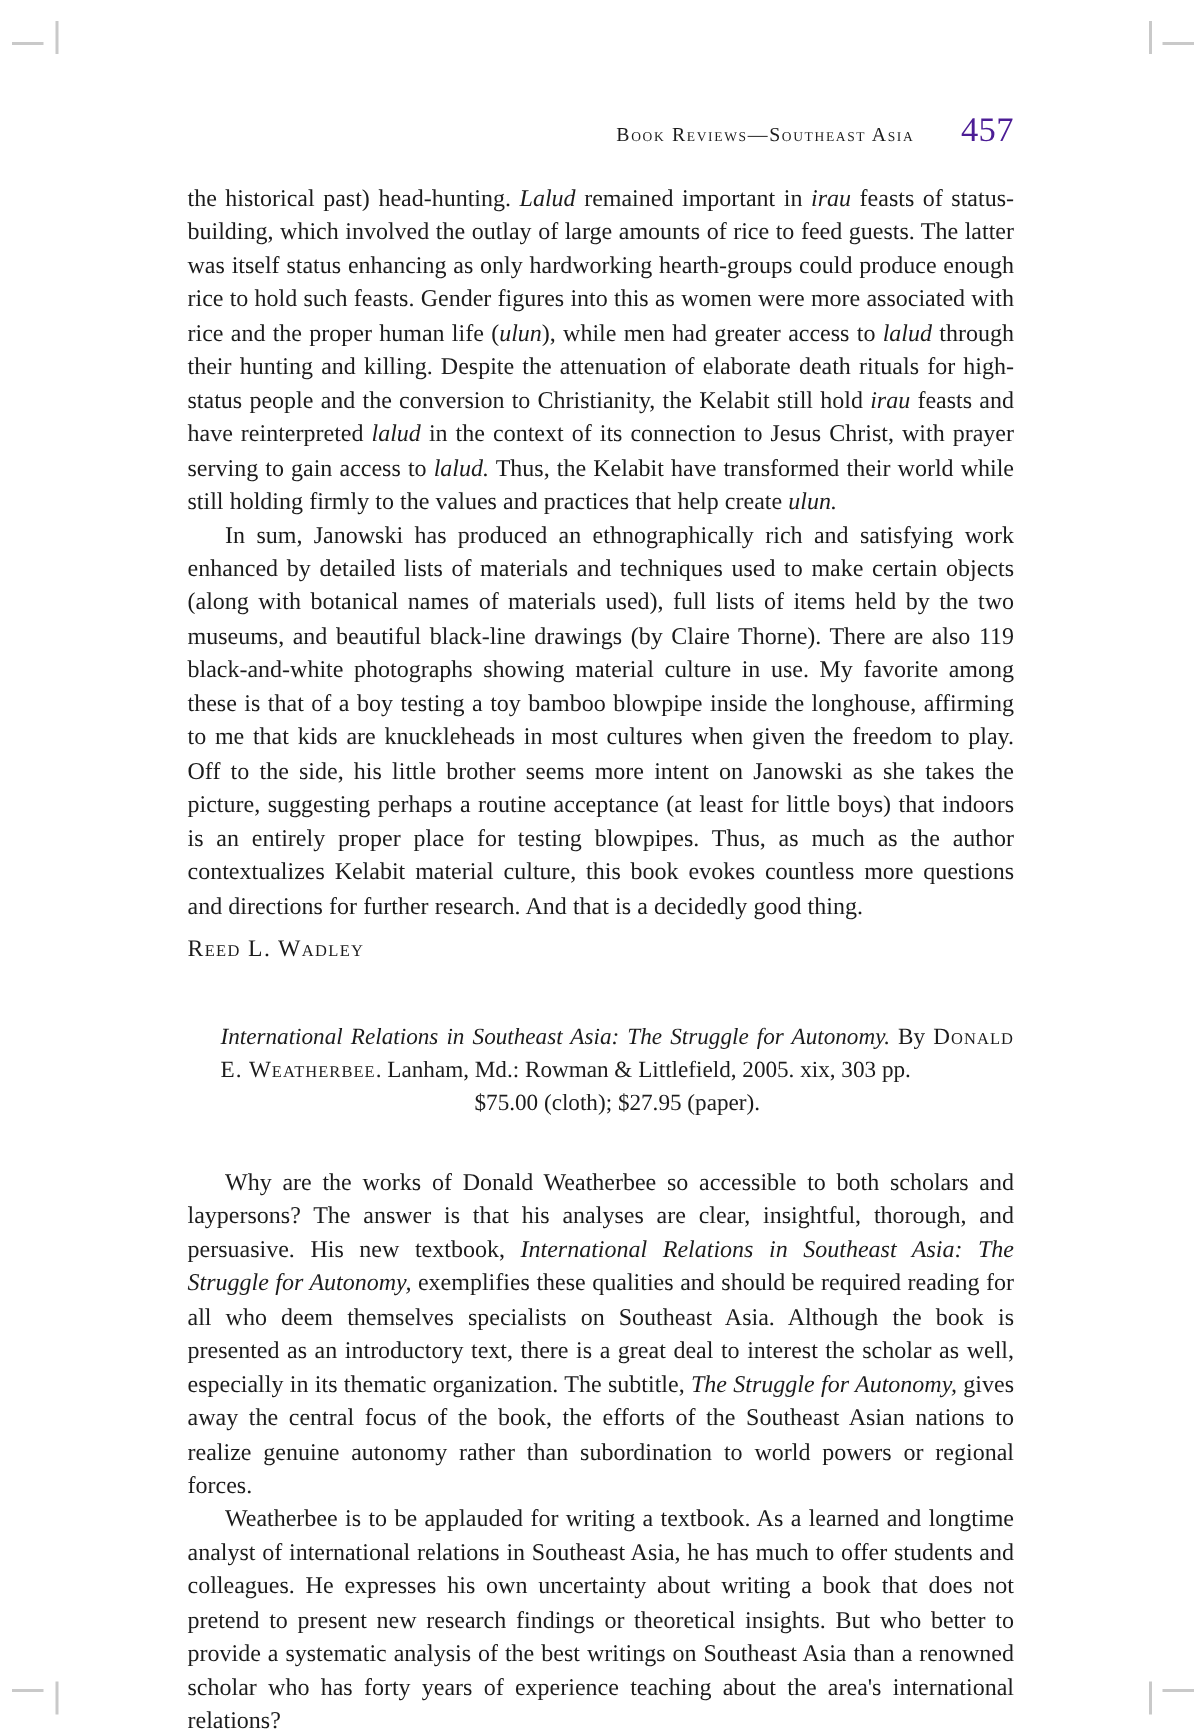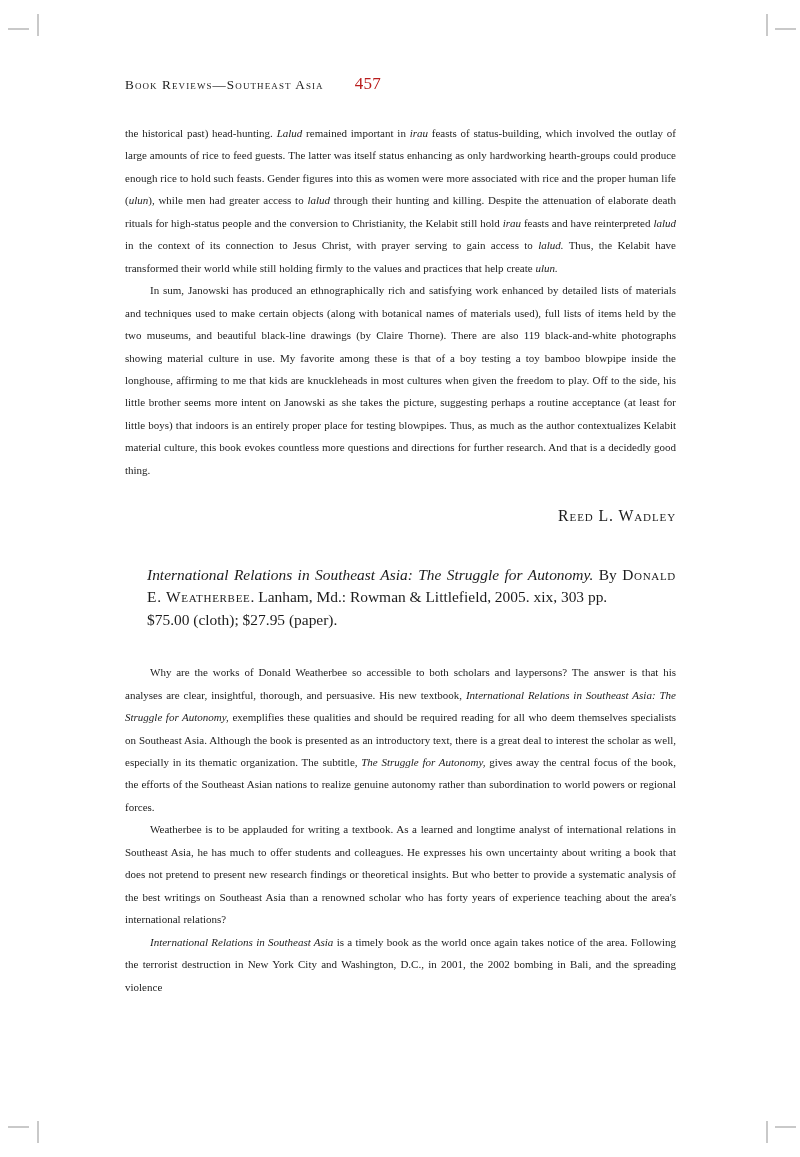--- a/index.html
+++ b/index.html
@@ -32,69 +32,68 @@
   .crop-br-v { left: 766px; top: 1121px; width: 2px;  height: 22px; }
   .crop-br-h { left: 775px; top: 1126px; width: 21px; height: 2px; }
 
   
   .running-head {
     position: absolute;
     left: 125px;
     top: 74px;
     width: 551px;
     display: flex;
-    justify-content: flex-start;
+    justify-content: flex-end;
     align-items: baseline;
     font-size: 12.3px;
   }
   .running-head-title {
     font-variant: small-caps;
     letter-spacing: 1.1px;
     font-size: 13.2px;
     color: #1b1b1b;
     white-space: pre;
   }
   .running-head-page {
-    font-size: 17px;
+    font-size: 23px;
     margin-left: 31px;
-    color: #b91c1c;
+    color: #4c1d95;
     letter-spacing: 0.3px;
   }
 
   
   .column {
     position: absolute;
     left: 125px;
     top: 122px;
     width: 551px;
   }
 
   p.body {
     margin: 0;
-    font-size: 11px;
+    font-size: 16px;
     line-height: 22.45px;
     text-align: justify;
     text-justify: inter-word;
     word-spacing: 0.1px;
     color: #1c1c1c;
   }
   p.body.indent { text-indent: 25px; }
   p.body.noindent { text-indent: 0; }
 
   i, em { font-style: italic; }
 
   .smallcaps {
     font-variant: small-caps;
     letter-spacing: 0.7px;
   }
 
   
   .signature {
-    margin-top: 24px;
-    text-align: right;
+    margin-top: 6px;
     font-size: 15.45px;
     line-height: 22.6px;
   }
   .sig-name {
     font-variant: small-caps;
     letter-spacing: 0.9px;
     font-size: 15.8px;
     color: #1c1c1c;
   }
   .sig-affil {
@@ -106,21 +105,21 @@
   
   .citation {
     margin-top: 36px;
     margin-left: 22px;
     width: 529px;
     font-size: 15.45px;
     line-height: 22.45px;
     text-align: justify;
     color: #1c1c1c;
   }
-  .citation .last-line { text-align: left; }
+  .citation .last-line { text-align: center; }
 
   .gap-after-citation { height: 30px; }
 </style>
 </head>
 <body>
 
 <div class="page">
 
   <div class="crop crop-tl-v"></div>
   <div class="crop crop-tl-h"></div>

